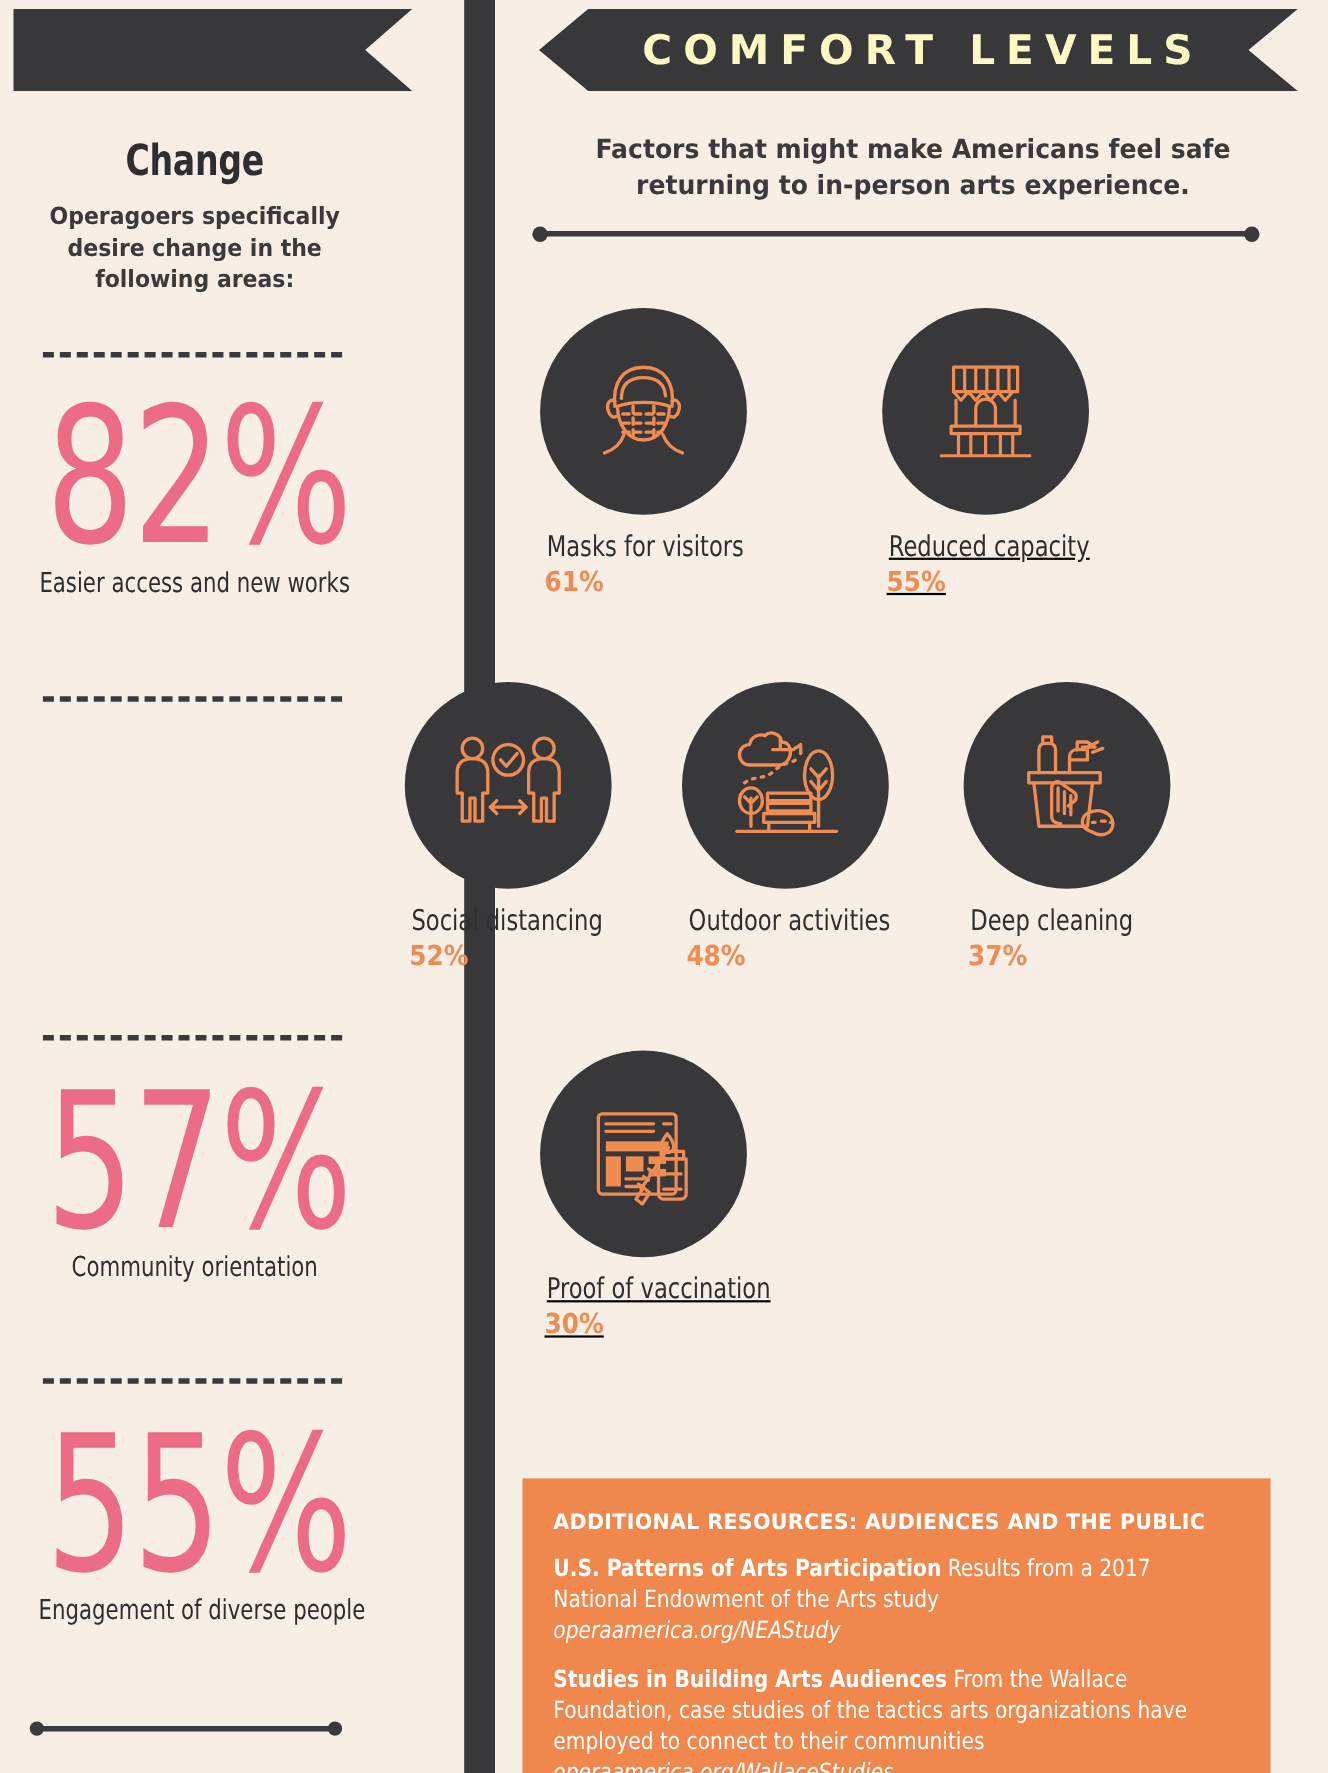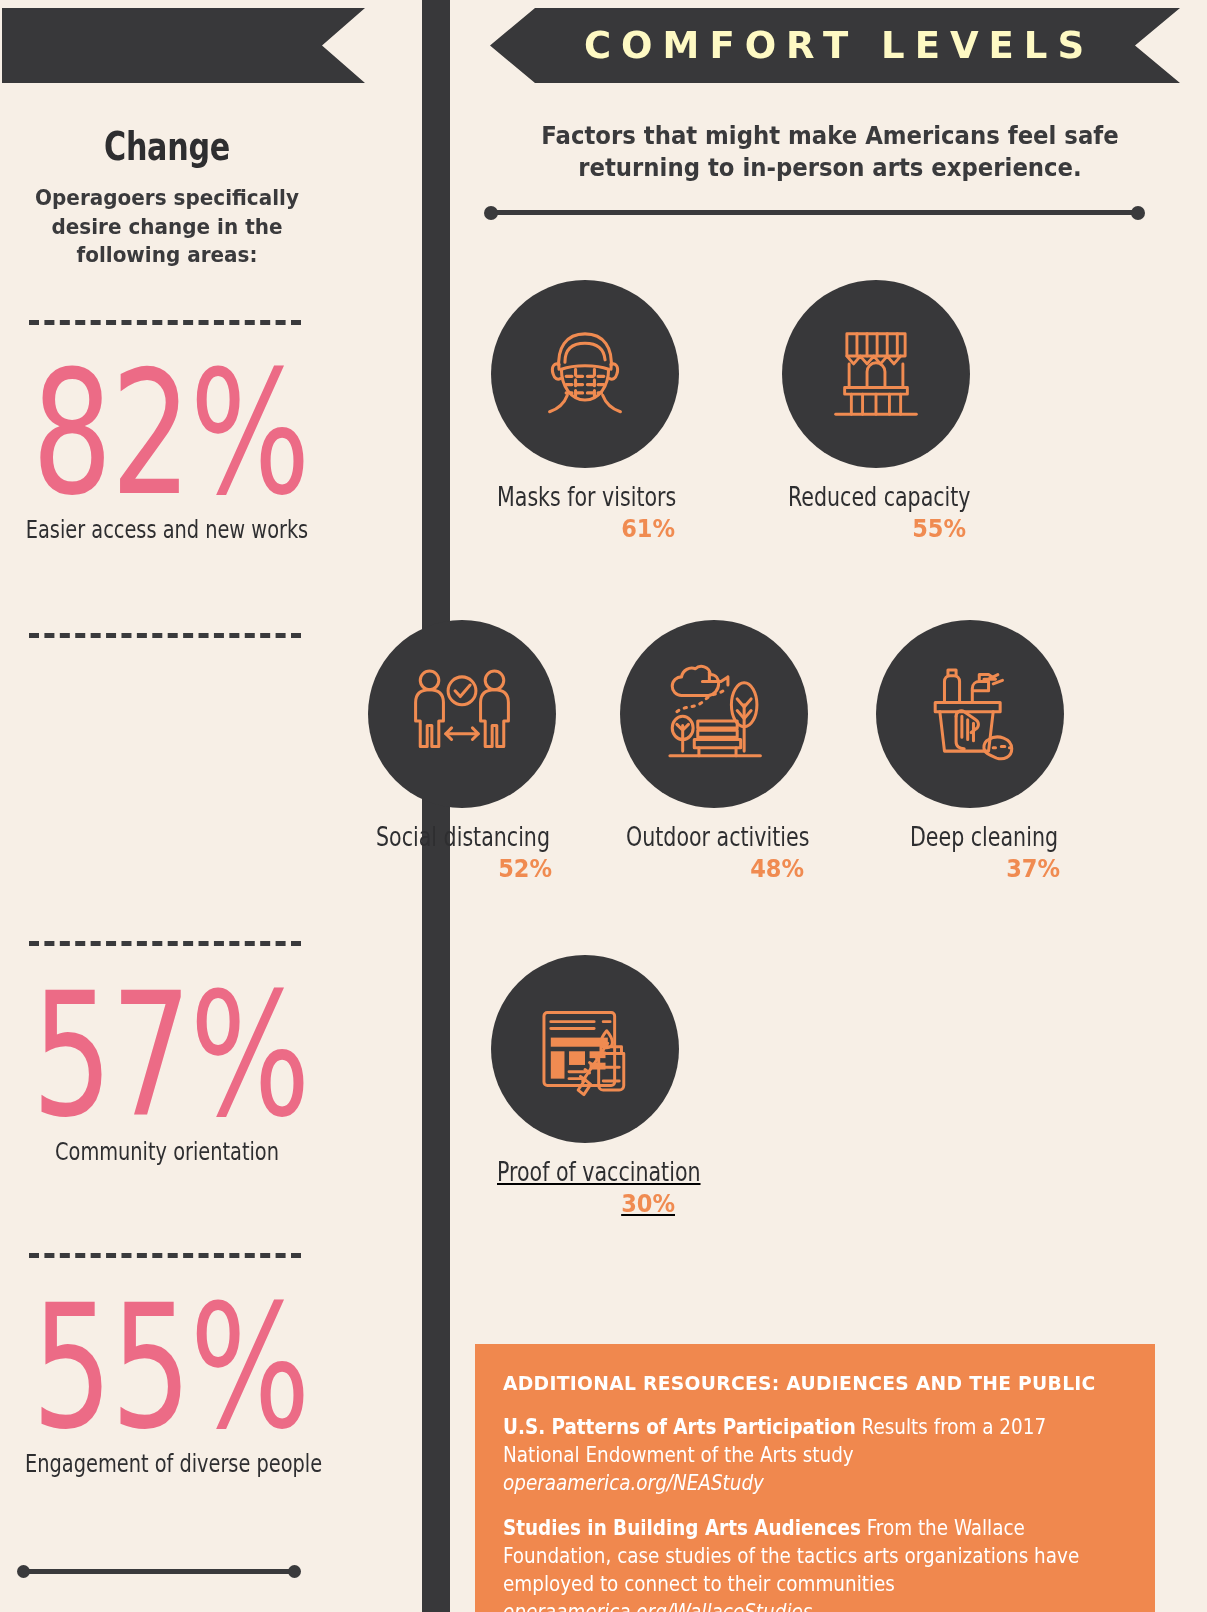--- a/index.html
+++ b/index.html
@@ -12,21 +12,21 @@
   }
   .page{position:relative;width:1207px;height:1612px;background:#f7efe6;}
 
   
   .divider-strip{
     position:absolute;left:422px;top:0;width:28px;height:1612px;
     background:#38383a;
   }
 
   
-  .left-col{position:absolute;left:2px;top:0;width:422px;height:1612px;}
+  .left-col{position:absolute;left:12px;top:0;width:422px;height:1612px;}
 
   .left-banner{
     position:absolute;left:0;top:8px;width:363px;height:75px;
     background:#38383a;
     clip-path:polygon(0 0, 363px 0, 320px 37.5px, 363px 75px, 0 75px);
   }
 
   .left-title{
     position:absolute;left:0;top:124px;width:330px;
     text-align:center;
@@ -102,21 +102,21 @@
     background:#3a3a3c;border-radius:3px;
   }
   .top-rule:before,.top-rule:after{
     content:"";position:absolute;top:-4.5px;width:14px;height:14px;border-radius:50%;
     background:#3a3a3c;
   }
   .top-rule:before{left:-3px;}
   .top-rule:after{right:-3px;}
 
   
-  .icon-cell{position:absolute;width:200px;text-align:right;}
+  .icon-cell{position:absolute;width:200px;text-align:left;}
   .icon-circle{
     width:188px;height:188px;border-radius:50%;background:#38383a;
     margin:0 auto;display:flex;align-items:center;justify-content:center;
   }
   .icon-circle svg{display:block;}
   .icon-name{
     margin-top:14px;
     font-family:"Liberation Sans Narrow","DejaVu Sans Condensed","Liberation Sans",sans-serif;
     font-size:26px;color:#2e2e30;white-space:nowrap;
     transform:scaleX(0.88);transform-origin:center;
@@ -209,21 +209,21 @@
           <path d="M34 52 h32 M34 59 h32 M34 66 h30" stroke-dasharray="5 4"></path>
           <path d="M42 46 V70 M58 46 V70" stroke-dasharray="5 4"></path>
           <path d="M35 68 C32 76 26 80 20 82"></path>
           <path d="M65 68 C68 76 74 80 80 82"></path>
         </svg>
       </div>
       <div class="icon-name">Masks for visitors</div>
       <div class="icon-pct">61%</div>
     </div>
 
-    <div class="icon-cell" style="left:326px;top:280px;">
+    <div class="icon-cell" style="left:346px;top:280px;text-decoration:underline;">
       <div class="icon-circle">
         <svg width="112" height="112" viewBox="0 0 100 100" fill="none" stroke="#f08b51" stroke-width="2.6" stroke-linecap="round" stroke-linejoin="round">
           <rect x="24" y="14" width="52" height="20"></rect>
           <path d="M33 14 V34 M42 14 V34 M51 14 V34 M60 14 V34 M69 14 V34"></path>
           <path d="M24 34 l6 7 l6 -7 l6 7 l6 -7 l6 7 l6 -7 l6 7 l6 -7"></path>
           <path d="M26 41 V62 M74 41 V62"></path>
           <path d="M42 62 V48 a8 8 0 0 1 16 0 V62"></path>
           <rect x="22" y="62" width="56" height="6"></rect>
           <path d="M28 68 V86 M38 68 V86 M50 68 V86 M62 68 V86 M72 68 V86"></path>
           <path d="M14 86 H86"></path>

